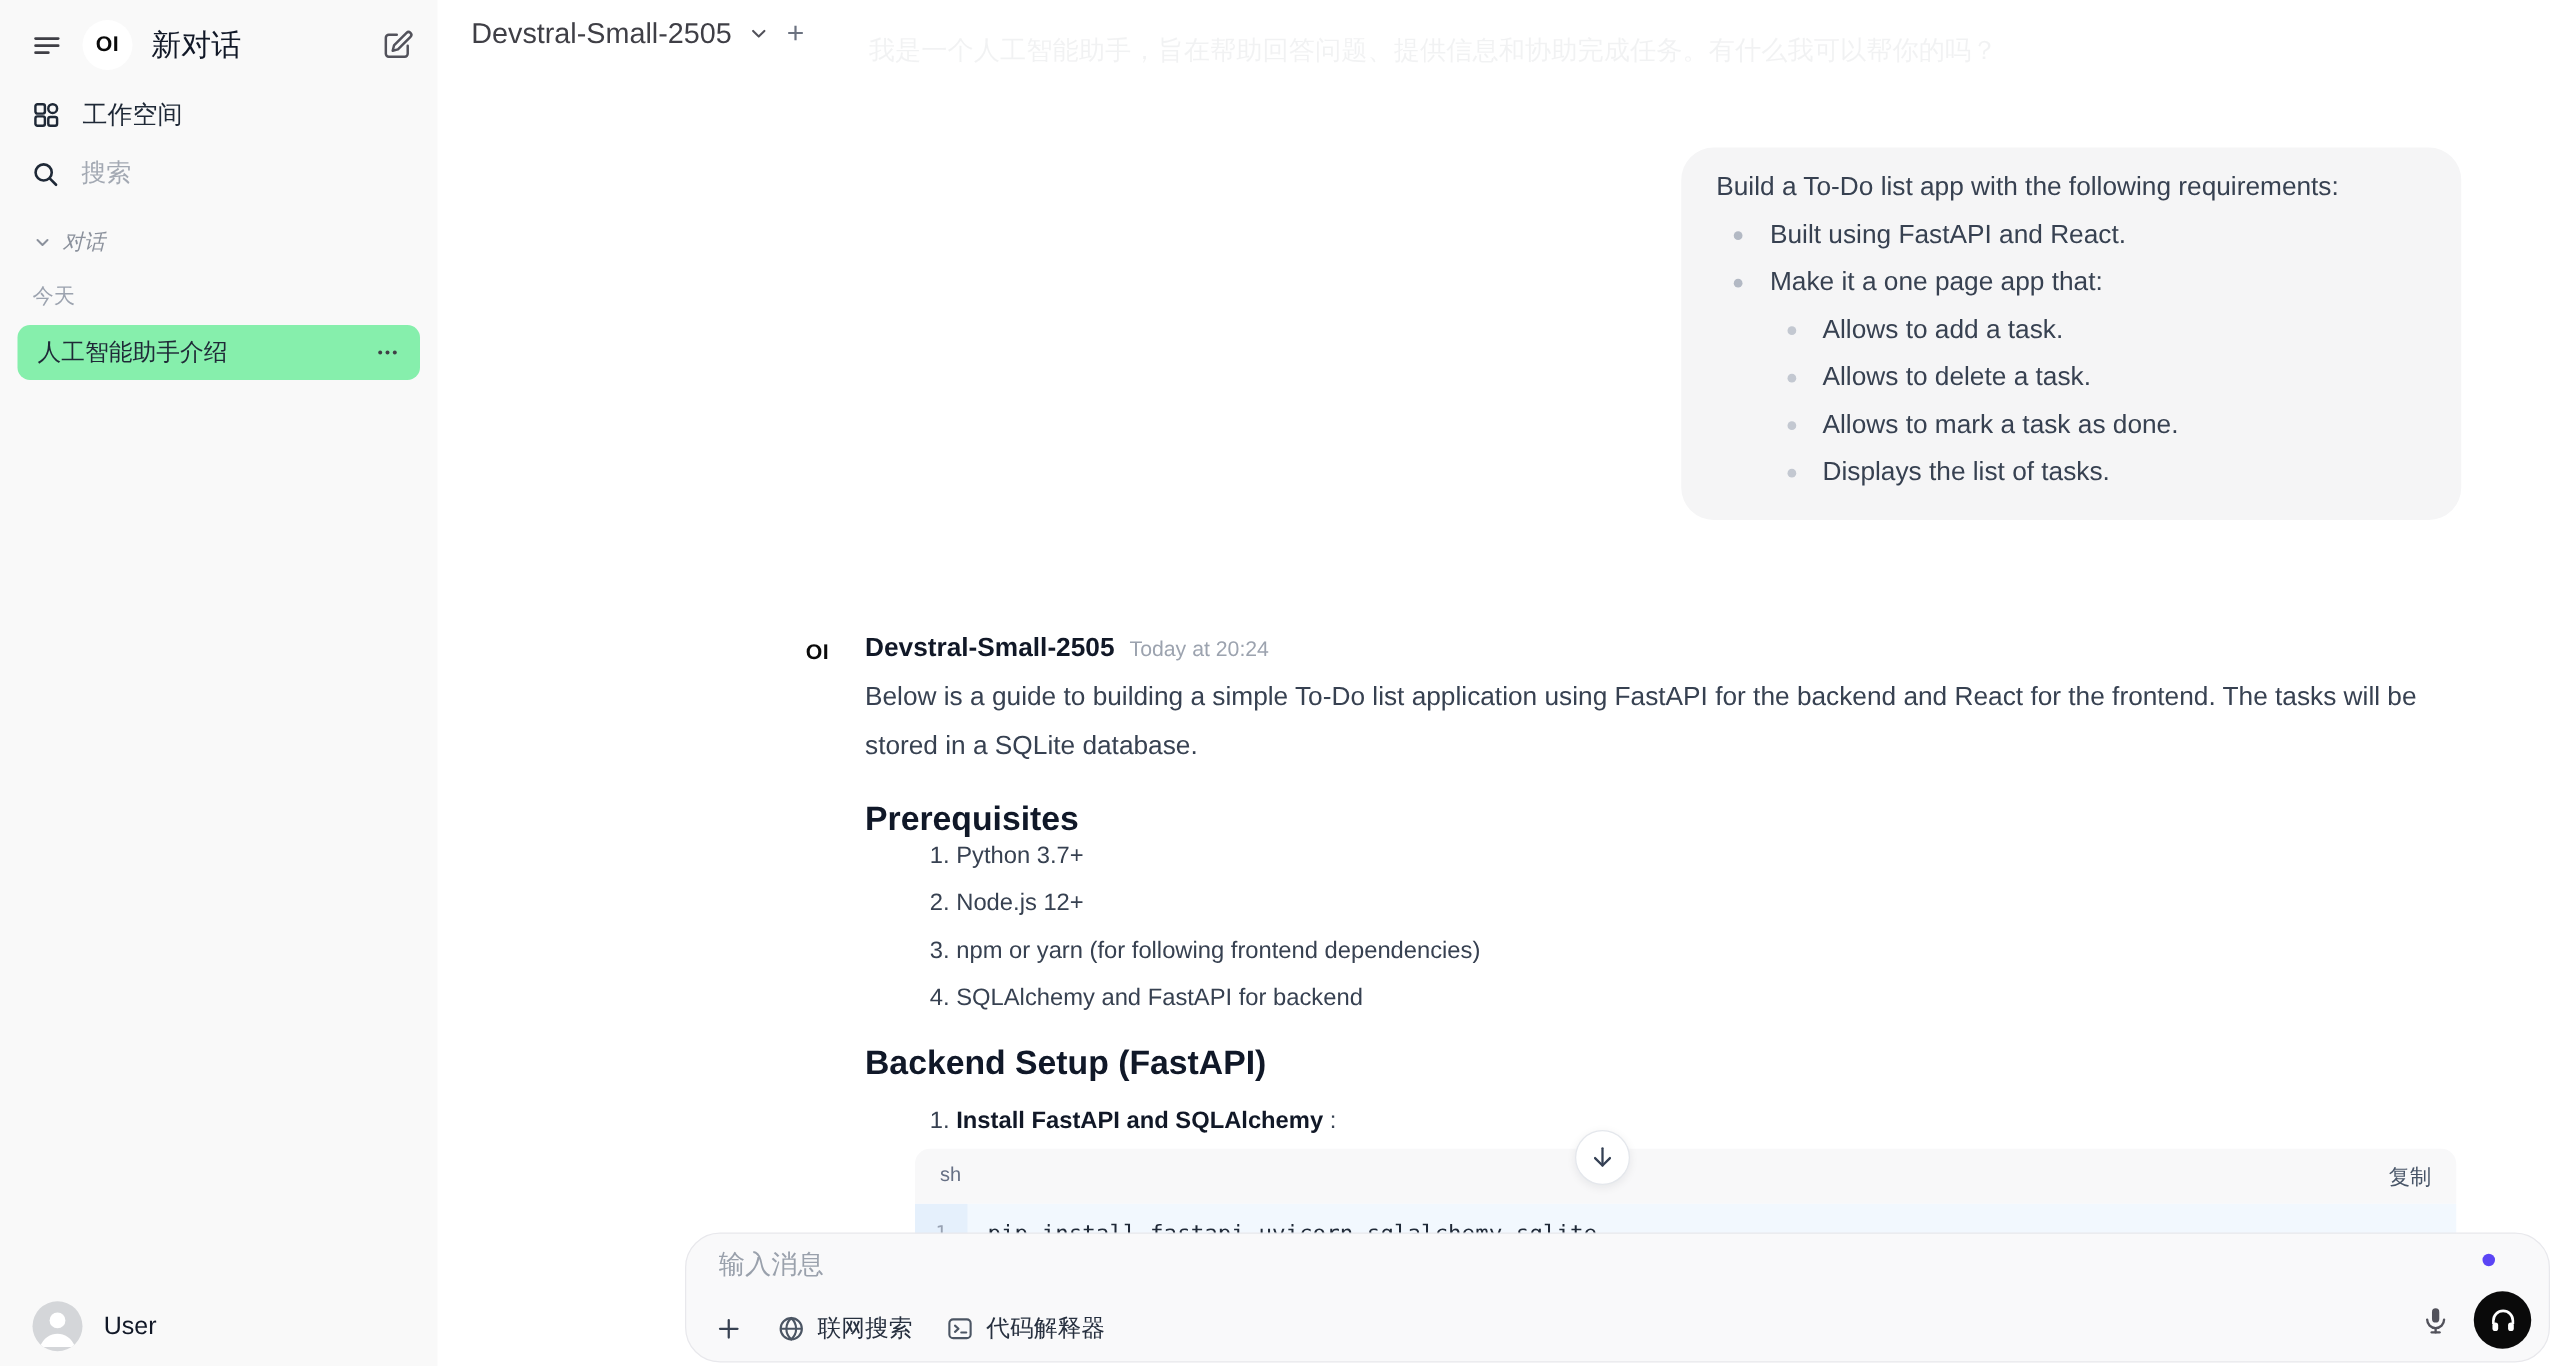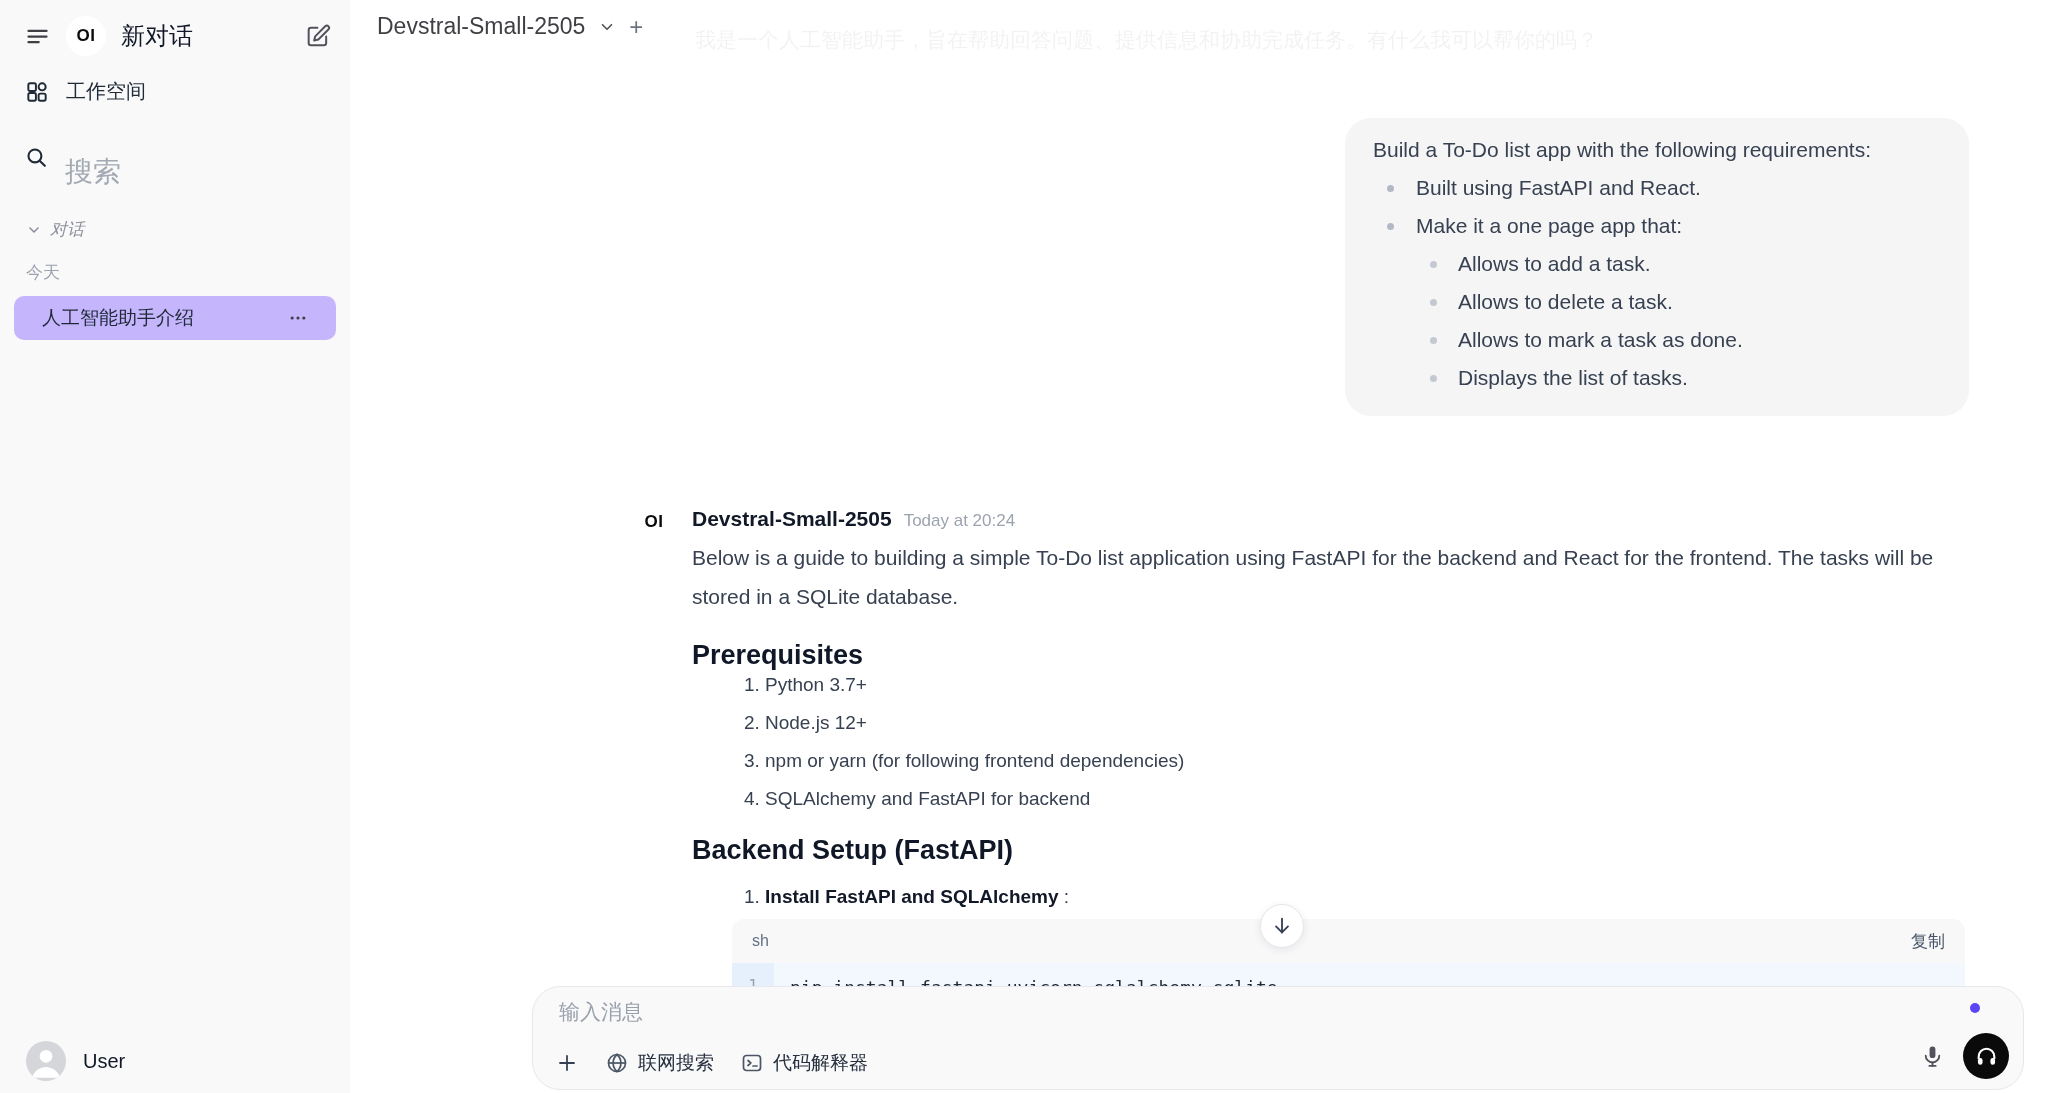--- a/index.html
+++ b/index.html
@@ -18,30 +18,30 @@
   .sb-header { display:flex; align-items:center; gap:15px; margin:16px 18px 0 24px; }
   .sb-logo {
     width:40px; height:40px; border-radius:50%; background:#ffffff;
     display:flex; align-items:center; justify-content:center;
     font-weight:bold; font-size:17px; color:#0a0a0a; letter-spacing:0.5px;
   }
   .sb-title { font-size:24px; font-weight:500; color:#111827; flex:1; }
   .sb-row { display:flex; align-items:center; gap:16px; margin:22px 18px 0 24px; }
   .sb-row .label { font-size:20px; color:#1f2937; }
   .sb-search-input {
-    border:none; outline:none; background:transparent; font-size:28px;
-    font-family:"Liberation Sans", sans-serif; color:#000000; width:220px;margin-top:29px;
+    border:none; outline:none; background:transparent; font-size:20px;
+    font-family:"Liberation Sans", sans-serif; color:#000000; width:220px;
   }
   .sb-search-input::placeholder { color:#a3a9b3; }
   .sb-section { display:flex; align-items:center; gap:8px; margin:30px 18px 0 26px; color:#8b919c;font-style:italic; }
   .sb-section .label { font-size:17px; color:#8b919c; }
   .sb-group { margin:20px 18px 0 26px; font-size:17px; color:#9ca3af; }
   .sb-chat-item {
-    margin:12px 14px 0 14px; background:#c4b5fd; border-radius:10px;
-    padding:9px 28px; display:flex; align-items:center; justify-content:space-between;
+    margin:12px 14px 0 14px; background:#86efac; border-radius:10px;
+    padding:9px 16px; display:flex; align-items:center; justify-content:space-between;
     cursor:pointer;
   }
   .sb-chat-item .label { font-size:19px; color:#1f2937; }
   .sb-footer { position:absolute; left:26px; bottom:12px; display:flex; align-items:center; gap:17px; }
   .sb-avatar {
     width:40px; height:40px; border-radius:50%; background:#d4d6d9; overflow:hidden;
     display:flex; align-items:center; justify-content:center;
   }
   .sb-user-name { font-size:20px; font-weight:500; color:#111827; }
 
@@ -108,21 +108,21 @@
 
   
   .scroll-btn {
     position:absolute; left:910px; top:904px; width:44px; height:44px; border-radius:50%;
     background:#fff; border:1px solid #e4e7ec; box-shadow:0 2px 8px rgba(16,24,40,0.08);
     display:flex; align-items:center; justify-content:center; cursor:pointer; z-index:3;
   }
 
   
   .composer {
-    position:absolute; left:182px; top:986px; width:1492px; height:104px;
+    position:absolute; left:198px; top:986px; width:1492px; height:104px;
     background:#f9f9fa; border:1px solid #e8e8ec; border-radius:28px; z-index:4;text-decoration:underline;
   }
   .composer-input {
     position:absolute; left:26px; top:13px; width:1300px; border:none; outline:none;
     background:transparent; font-size:21px; color:#1f2937;
     font-family:"Liberation Sans", sans-serif;
   }
   .composer-input::placeholder { color:#9aa1ac; }
   .notif-dot { position:absolute; right:43px; top:16px; width:10px; height:10px; border-radius:50%; background:#5b45f5; }
   .composer-toolbar { position:absolute; left:22px; bottom:13px; display:flex; align-items:center; gap:26px; }

